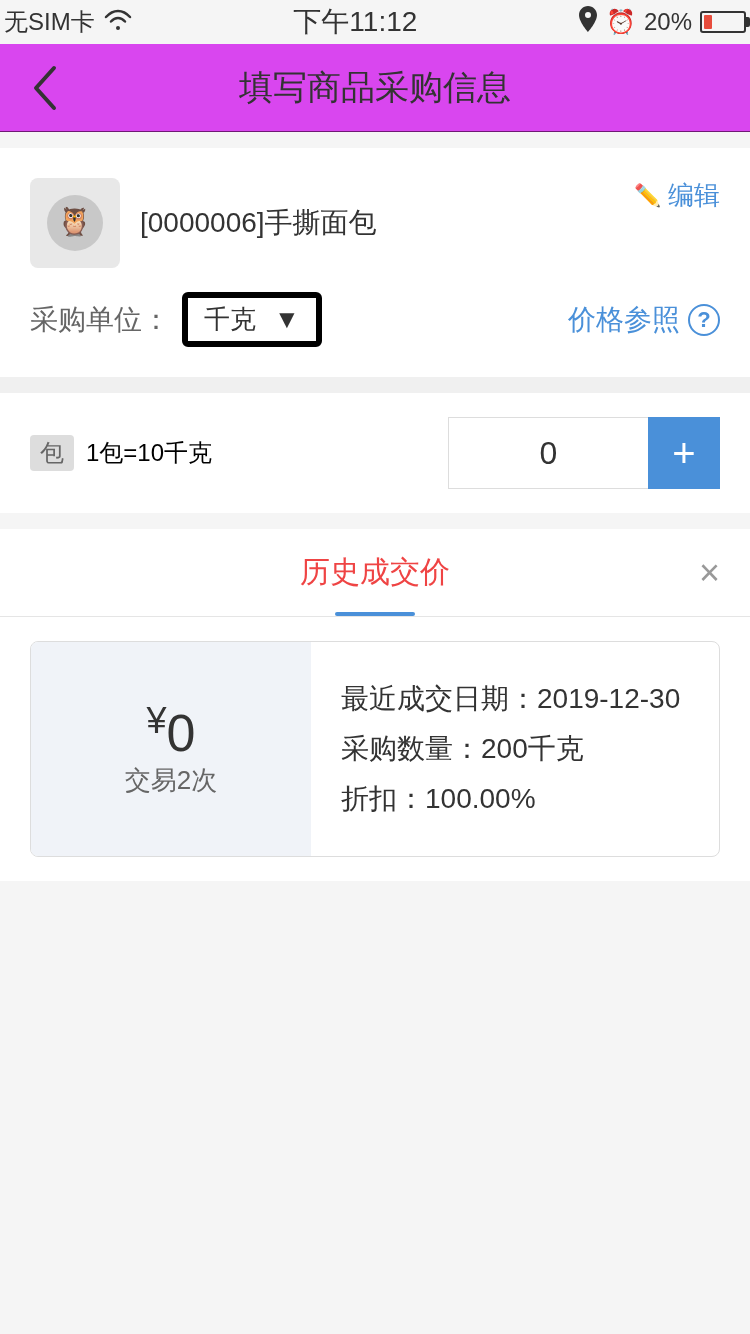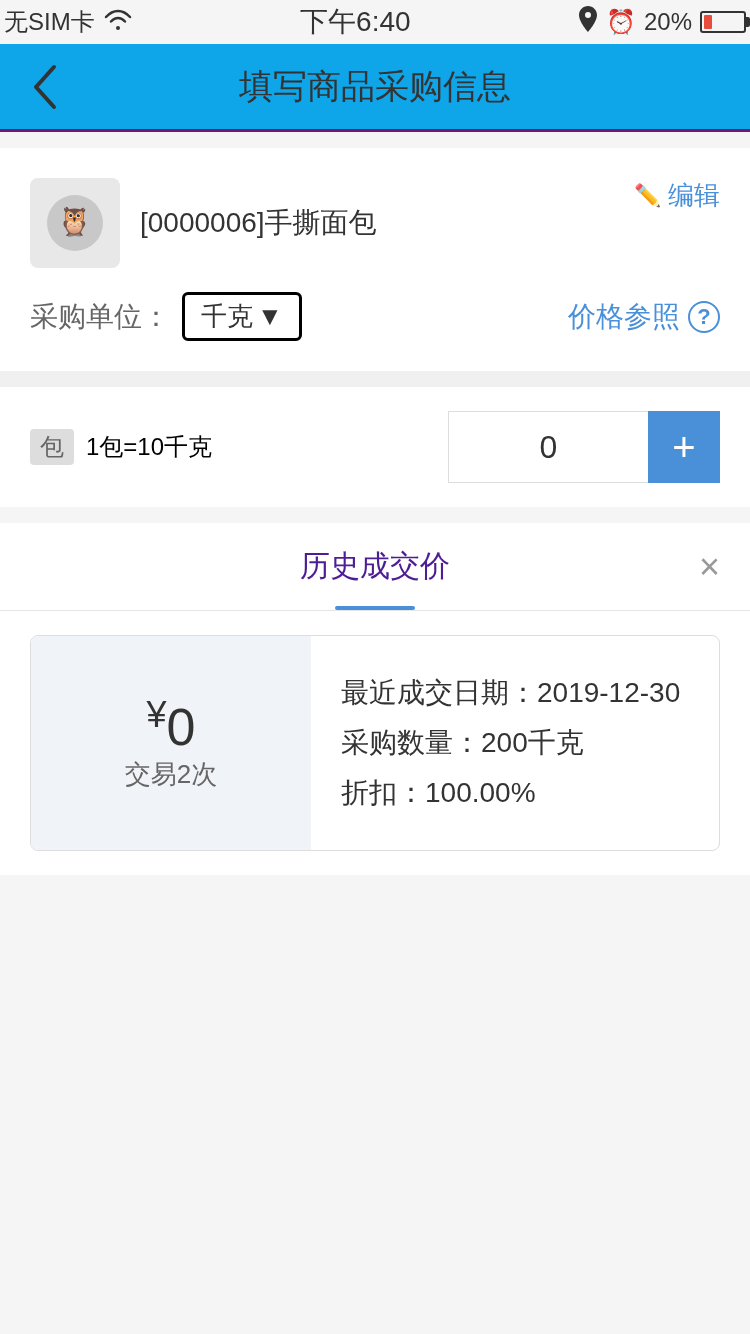--- a/index.html
+++ b/index.html
@@ -70,25 +70,25 @@
       height: 100%;
       width: 20%;
       background: #e74c3c;
       border-radius: 1px;
     }
 
     
     .nav-bar {
       width: 750px;
       height: 88px;
-      background: #0ea5e9;
+      background: #d946ef;
       display: flex;
       align-items: center;
       padding: 0 30px;
-      border-bottom: 3px solid #701a75;
+      border-bottom: 1px solid #701a75;
       position: relative;
     }
     .nav-back {
       font-size: 40px;
       color: #333;
       cursor: pointer;
       display: flex;
       align-items: center;
     }
     .nav-title {
@@ -150,29 +150,29 @@
       justify-content: space-between;
     }
     .unit-row {
       display: flex;
       align-items: center;
       gap: 12px;
       font-size: 28px;
       color: #666;
     }
     .unit-select {
-      border: 3px solid #000000;
+      border: 6px solid #000000;
       border-radius: 6px;
       padding: 4px 16px;
       font-size: 26px;
       color: #333;
       background: #fff;
       display: flex;
       align-items: center;
-      gap: 4px;
+      gap: 18px;
       cursor: pointer;
     }
     .price-ref {
       color: #4a90d9;
       font-size: 28px;
       display: flex;
       align-items: center;
       gap: 8px;
       cursor: pointer;
     }
@@ -269,21 +269,21 @@
       display: flex;
       flex-direction: column;
       align-items: center;
       justify-content: center;
       font-size: 30px;
       cursor: pointer;
       height: 100%;
       position: relative;
     }
     .tab-item.active {
-      color: #4c1d95;
+      color: #ef4444;
       font-weight: 500;
     }
     .tab-item.inactive {
       color: #333;
     }
     .tab-underline {
       position: absolute;
       bottom: 0;
       left: 50%;
       transform: translateX(-50%);
@@ -364,21 +364,21 @@
   <div class="status-left">
     <span>无SIM卡</span>
     <span>
       <svg width="30" height="22" viewBox="0 0 30 22" fill="none">
         <path d="M15 18a2 2 0 1 1 0 4 2 2 0 0 1 0-4z" fill="#333"></path>
         <path d="M8 13.5C9.8 11.5 12.3 10 15 10s5.2 1.5 7 3.5" stroke="#333" stroke-width="2.5" fill="none" stroke-linecap="round"></path>
         <path d="M3 9C6.2 5.5 10.4 3 15 3s8.8 2.5 12 6" stroke="#333" stroke-width="2.5" fill="none" stroke-linecap="round"></path>
       </svg>
     </span>
   </div>
-  <div class="status-center">下午6:40</div>
+  <div class="status-center">下午11:12</div>
   <div class="status-right">
     <span>
       <svg width="20" height="26" viewBox="0 0 20 26" fill="#333">
         <path d="M10 0C5 0 1 4 1 9c0 7 9 17 9 17s9-10 9-17c0-5-4-9-9-9zm0 12a3 3 0 1 1 0-6 3 3 0 0 1 0 6z"></path>
       </svg>
     </span>
     <span>⏰</span>
     <span>20%</span>
     <span class="battery-icon">
       <span class="battery-body">

